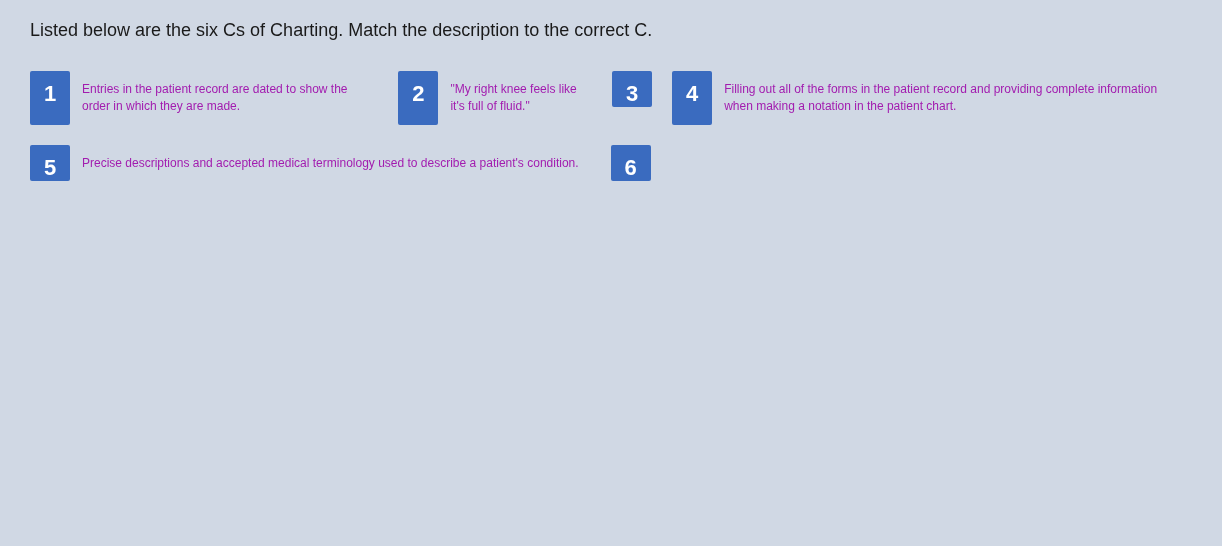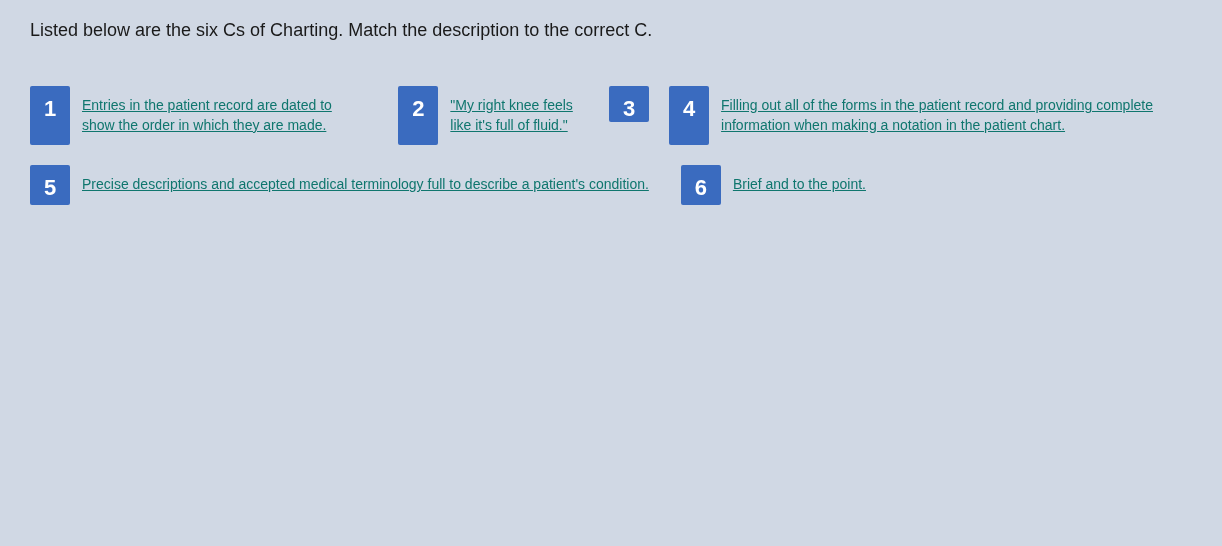--- a/index.html
+++ b/index.html
@@ -12,21 +12,21 @@
       background-color: #d0d8e4;
       font-family: Arial, sans-serif;
       width: 1222px;
       min-height: 546px;
       padding: 20px 30px;
     }
 
     .header {
       font-size: 18px;
       color: #1a1a1a;
-      margin-bottom: 45px;
+      margin-bottom: 30px;
     }
 
     .card {
       display: flex;
       flex-direction: row;
       align-items: stretch;
       background: transparent;
     }
 
     .card-number {
@@ -38,24 +38,23 @@
       min-width: 40px;
       display: flex;
       align-items: flex-start;
       justify-content: center;
       padding-top: 10px;
       border-radius: 2px;
     }
 
     .card-content {
       padding: 10px 12px;
-      font-size: 14px;
-      color: #0f766e;
+      font-size: 12px;
+      color: #a21caf;
       line-height: 1.4;
-      text-decoration: underline;
     }
 
     .row {
       display: flex;
       flex-direction: row;
       gap: 20px;
       margin-bottom: 20px;
       align-items: flex-start;
     }
   </style>
@@ -78,20 +77,19 @@
         <div class="card-number">3</div>
       </div>
       <div class="card">
         <div class="card-number">4</div>
         <div class="card-content">Filling out all of the forms in the patient record and providing complete information when making a notation in the patient chart.</div>
       </div>
     </div>
     <div class="row">
       <div class="card">
         <div class="card-number">5</div>
-        <div class="card-content">Precise descriptions and accepted medical terminology full to describe a patient's condition.</div>
+        <div class="card-content">Precise descriptions and accepted medical terminology used to describe a patient's condition.</div>
       </div>
       <div class="card">
         <div class="card-number">6</div>
-        <div class="card-content">Brief and to the point.</div>
       </div>
     </div>
   </div>
 
 </body></html>

